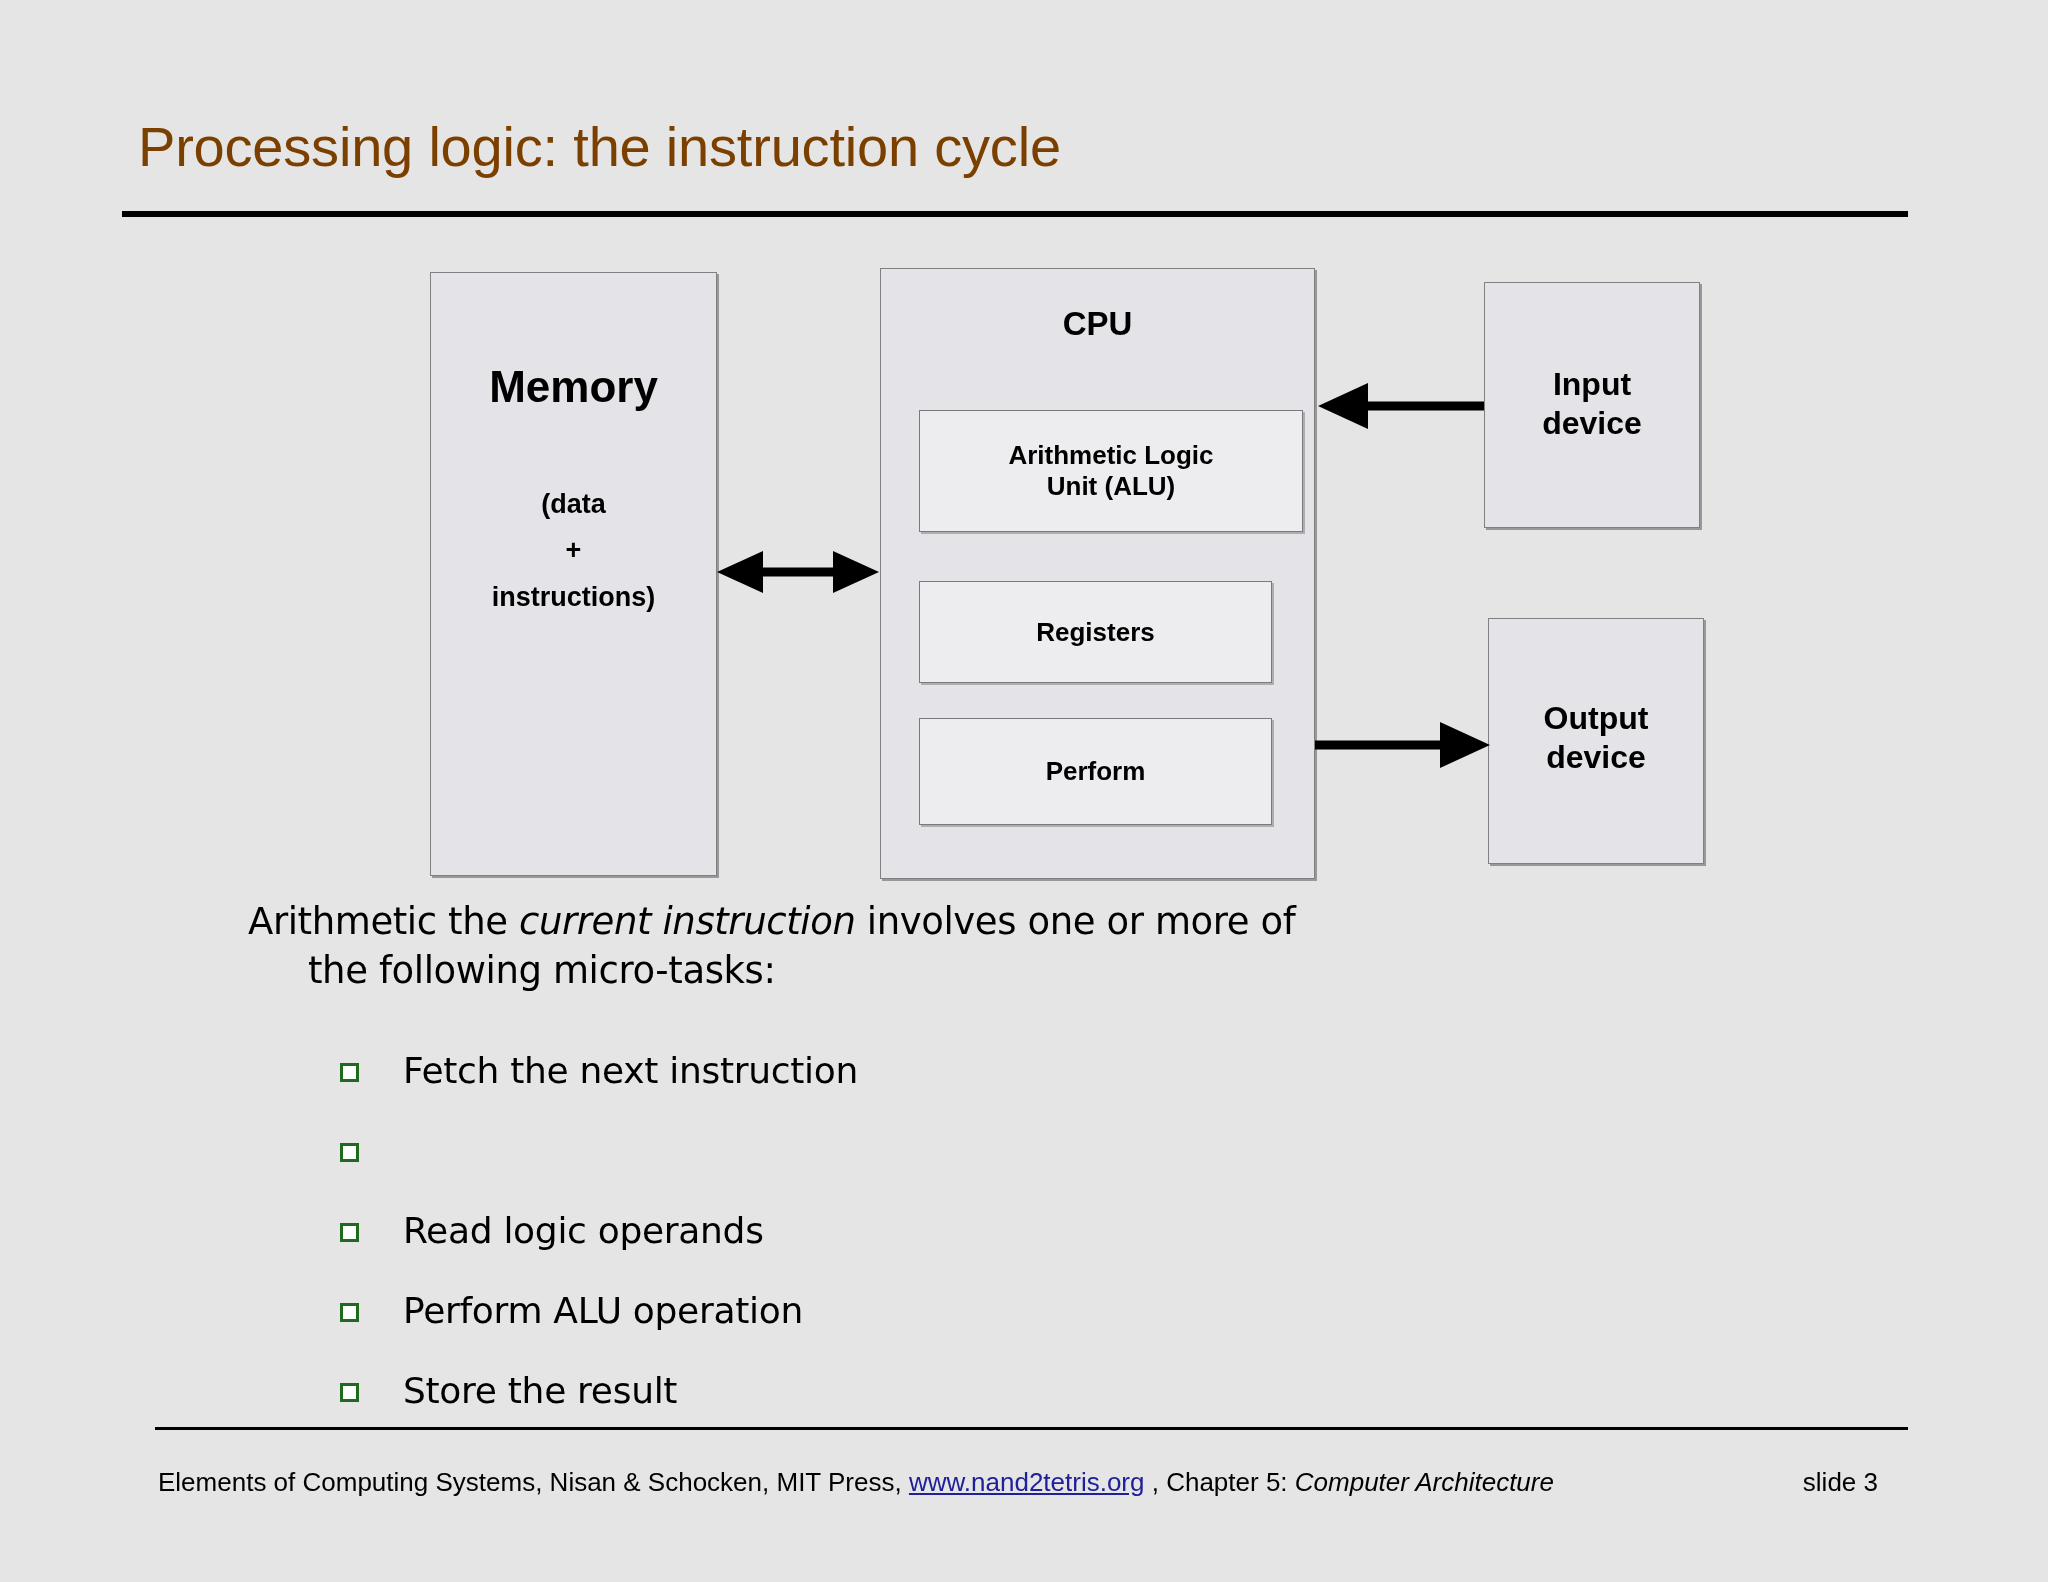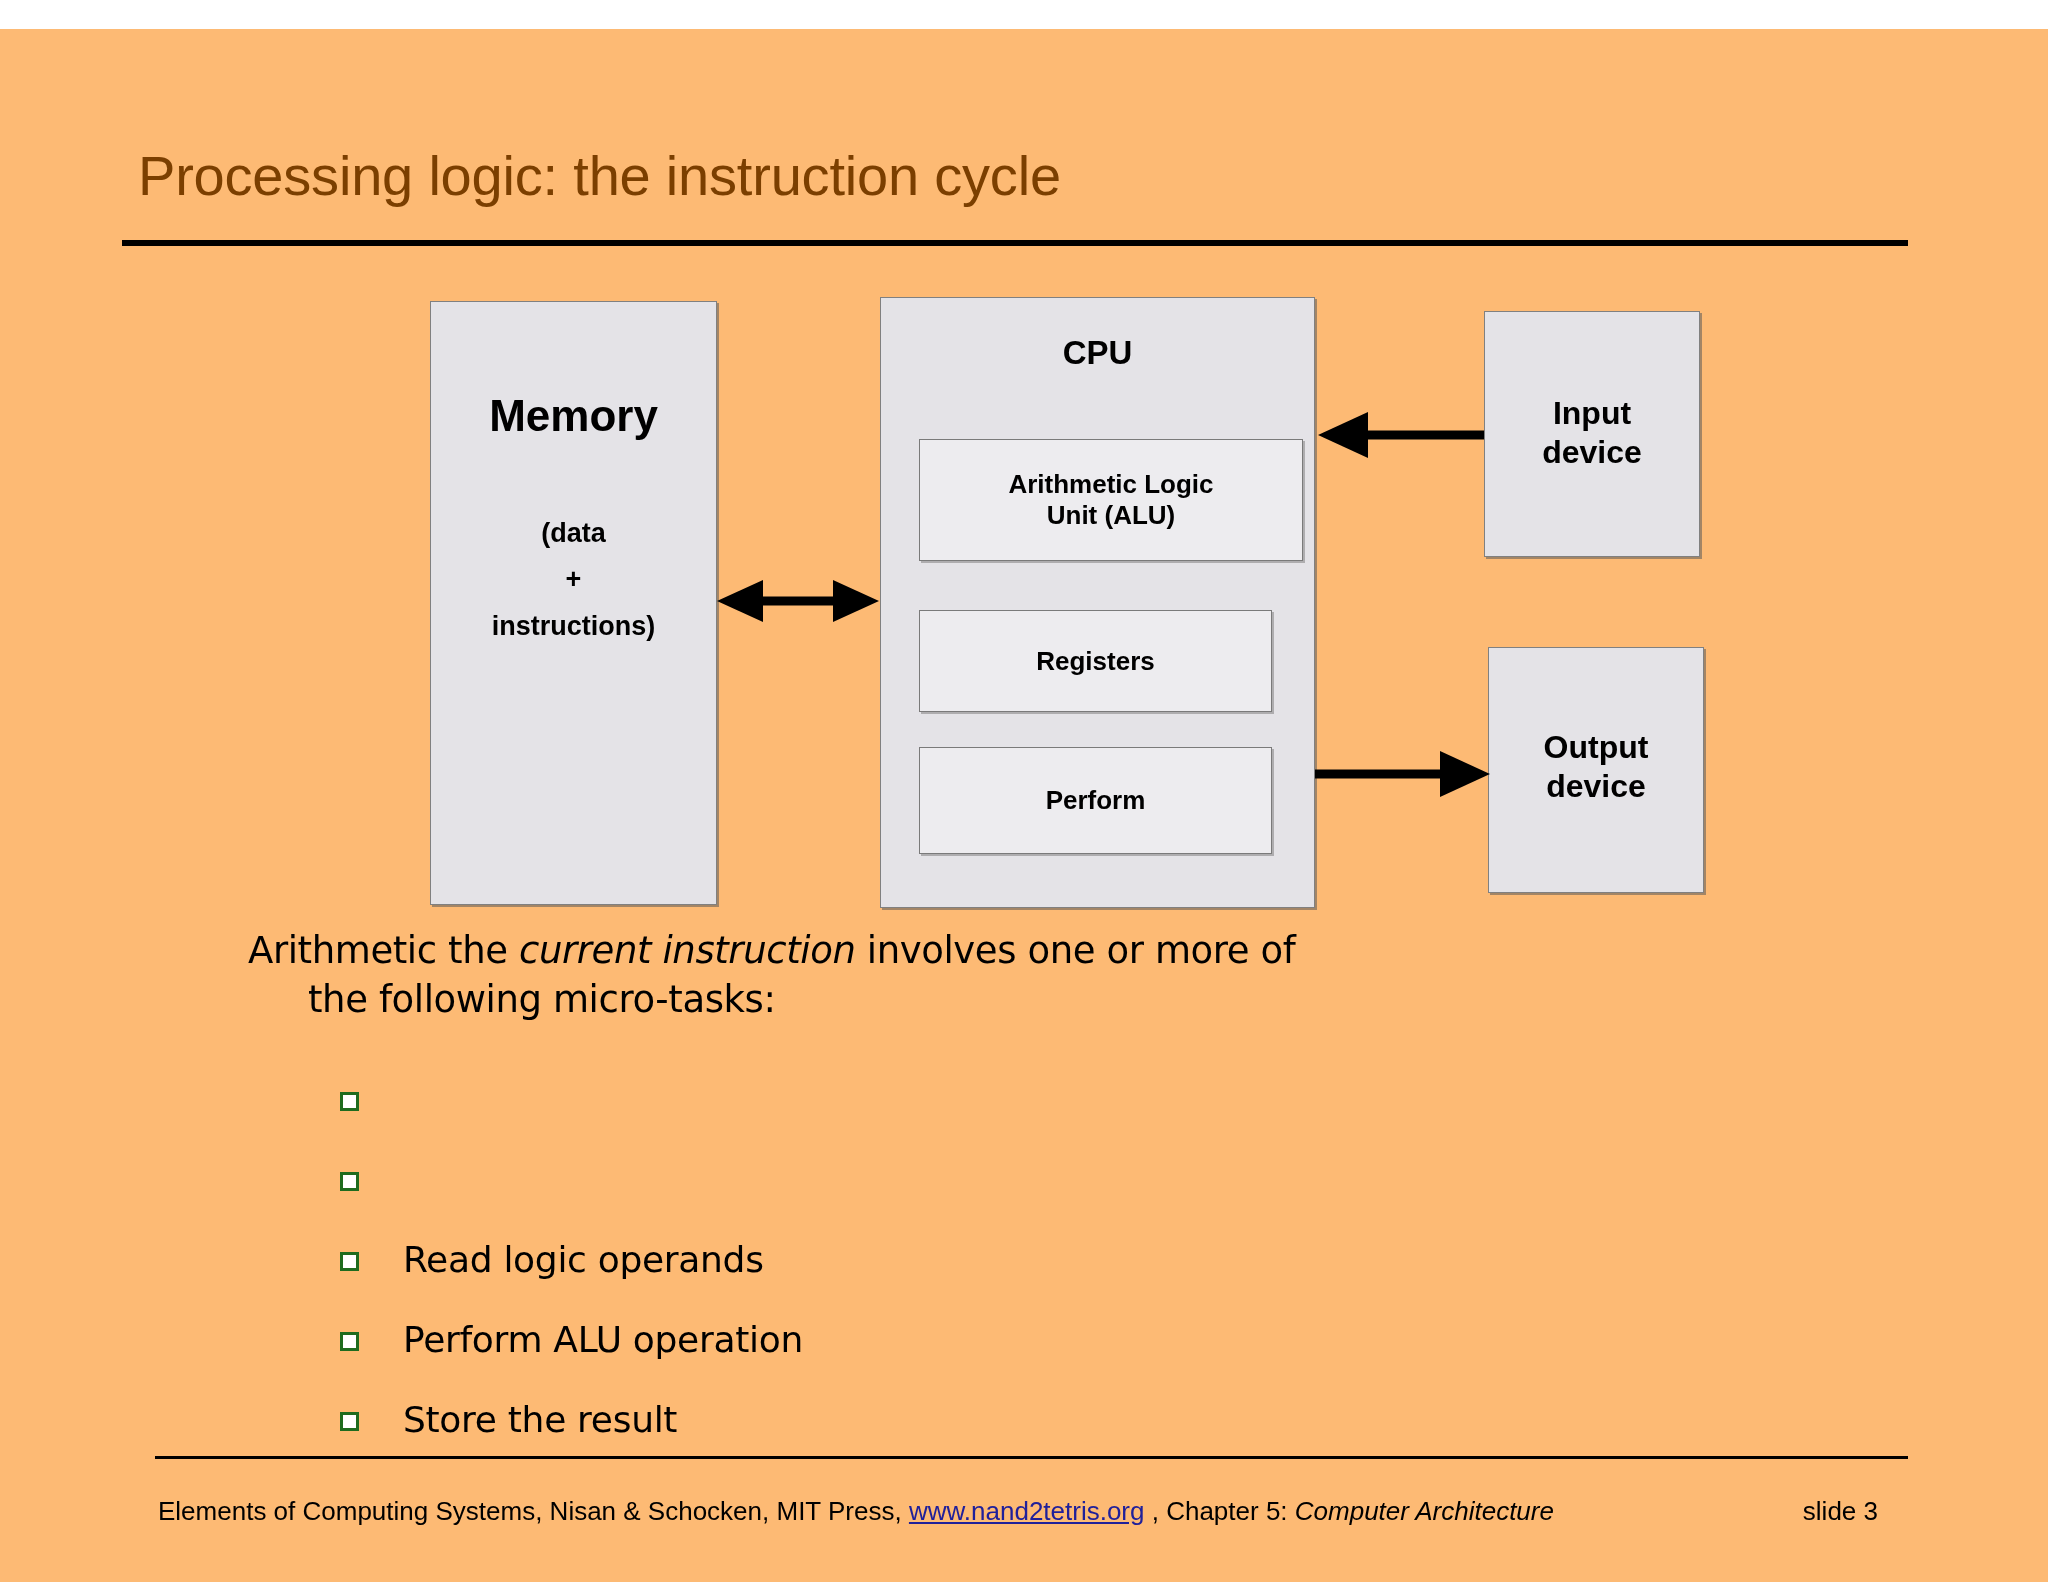--- a/index.html
+++ b/index.html
@@ -14,22 +14,21 @@
     position: relative;
     overflow: hidden;
     font-family: "Liberation Sans", sans-serif;
     -webkit-font-smoothing: antialiased;
   }
 
   
   #slide {
     position: absolute;
     inset: 0;
-    background: #fdba74;
-    margin-top: 29px;
+    background: #e5e5e5;
   }
 
   
   #slide-title {
     position: absolute;
     left: 138px;
     top: 118px;
     font-size: 56px;
     line-height: 1.05;
     color: #7B3F00;
@@ -279,20 +278,21 @@
   </div>
 
   <div id="intro" class="handtext">
     <span>Arithmetic the </span><span class="em">current instruction</span><span> involves one or more of</span>
     <span class="l2">the following micro-tasks:</span>
   </div>
 
   <ul id="tasklist" class="handtext">
     <li>
       <span class="bullet-square"></span>
+      <span>Fetch the next instruction</span>
     </li>
     <li>
       <span class="bullet-square"></span>
     </li>
     <li>
       <span class="bullet-square"></span>
       <span>Read logic operands</span>
     </li>
     <li>
       <span class="bullet-square"></span>

